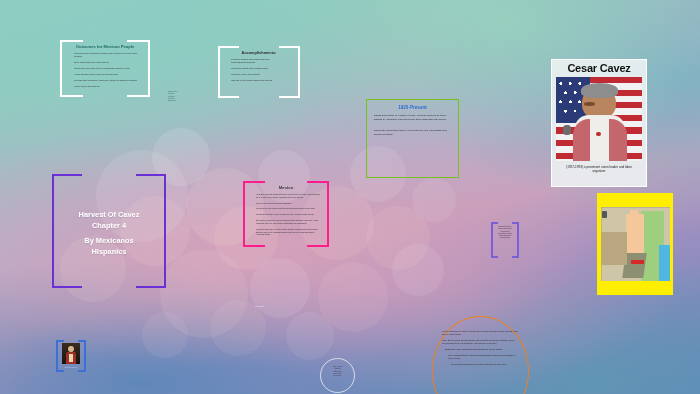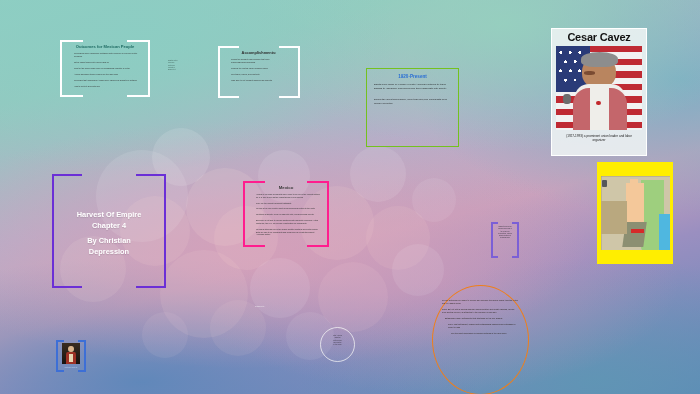--- a/index.html
+++ b/index.html
@@ -13,21 +13,21 @@
       radial-gradient(ellipse 60% 55% at 18% 8%, rgba(140,205,195,.95) 0%, rgba(140,205,195,0) 65%),
       radial-gradient(ellipse 55% 50% at 72% 6%, rgba(150,210,190,.85) 0%, rgba(150,210,190,0) 65%),
       radial-gradient(ellipse 55% 50% at 97% 20%, rgba(120,175,195,.9) 0%, rgba(120,175,195,0) 70%),
       radial-gradient(ellipse 70% 45% at 35% 62%, rgba(214,160,185,.85) 0%, rgba(214,160,185,0) 70%),
       radial-gradient(ellipse 50% 40% at 62% 72%, rgba(196,150,185,.7) 0%, rgba(196,150,185,0) 70%),
       radial-gradient(ellipse 70% 45% at 20% 97%, rgba(90,135,185,.9) 0%, rgba(90,135,185,0) 70%),
       radial-gradient(ellipse 60% 45% at 85% 97%, rgba(95,150,180,.9) 0%, rgba(95,150,180,0) 70%),
       linear-gradient(165deg,#8fcfc2 0%,#93c9c0 18%,#b6aec8 42%,#c9a2bd 58%,#9a8fc0 72%,#5d86b8 100%);
   }
   .bokeh{position:absolute;border-radius:50%;pointer-events:none;}
-  .fr{position:absolute;box-sizing:border-box;}
+  .fr{position:absolute;box-sizing:border-box;margin-top:31px;}
   
   .brk{position:absolute;box-sizing:border-box;}
   .brk::before,.brk::after{content:"";position:absolute;top:0;bottom:0;width:26%;
     border:2px solid var(--bc);box-sizing:border-box;}
   .brk::before{left:0;border-right:none;}
   .brk::after{right:0;border-left:none;}
   .brk>.inner{position:relative;z-index:2;}
   .ttl{font-weight:bold;text-align:center;}
   ul{margin:0;padding:0;list-style:none;}
   li{position:relative;padding-left:5px;margin-bottom:3px;}
@@ -104,25 +104,25 @@
           <li>Mexico is the one country most needed speaking politics to the north</li>
           <li>Identified as directly a way of high birth rate, and deepening poverty</li>
           <li>Economy is not able to provide solutions with adequate resources. If this continues, the U.S. will remain a destination for immigrants</li>
           <li>Mexicans stand as one of the similar identity solutions as Puerto Ricans. Both are able to be immigrants and head back as expats throughout American history</li>
         </ul>
     </div>
   </div>
 
   <div class="brk" style="left:52px;top:174px;width:114px;height:114px;--bc:#6b2fd6;">
     <div class="inner" id="title-lines" style="padding:36px 12px 0 12px;text-align:center;color:#ffffff;font-weight:bold;font-size:7.4px;line-height:1.45;text-shadow:0 1px 1px rgba(0,0,0,.12);">
-        <div>Harvest Of Empire</div>
+        <div>Harvest Of Cavez</div>
         <div>Chapter 4</div>
         <div style="height: 5px;"></div>
-        <div>By Christian</div>
-        <div>Depression</div>
+        <div>By Mexicanos</div>
+        <div>Hispanics</div>
       </div>
   </div>
 
   <div class="fr" style="left:551px;top:28px;width:96px;height:128px;background:rgba(240,244,244,.86);border:1.4px solid #ffffff;">
     <div style="font-size:11px;font-weight:bold;color:#121212;text-align:center;line-height:1.05;padding:3px 0 2px 0;letter-spacing:-.2px;">Cesar Cavez</div>
     <div style="position:relative;margin:0 4px;height:84px;overflow:hidden;background:#b22234;">
       <div style="position:absolute;inset:0;background:repeating-linear-gradient(to bottom,#bf2a33 0 6.3px,#f2f2f2 6.3px 12.6px);"></div>
       <div style="position:absolute;left:0;top:0;width:40%;height:55%;background:#2a3b78;"></div>
       <div style="position:absolute;left:0;top:0;width:40%;height:55%;
            background:

